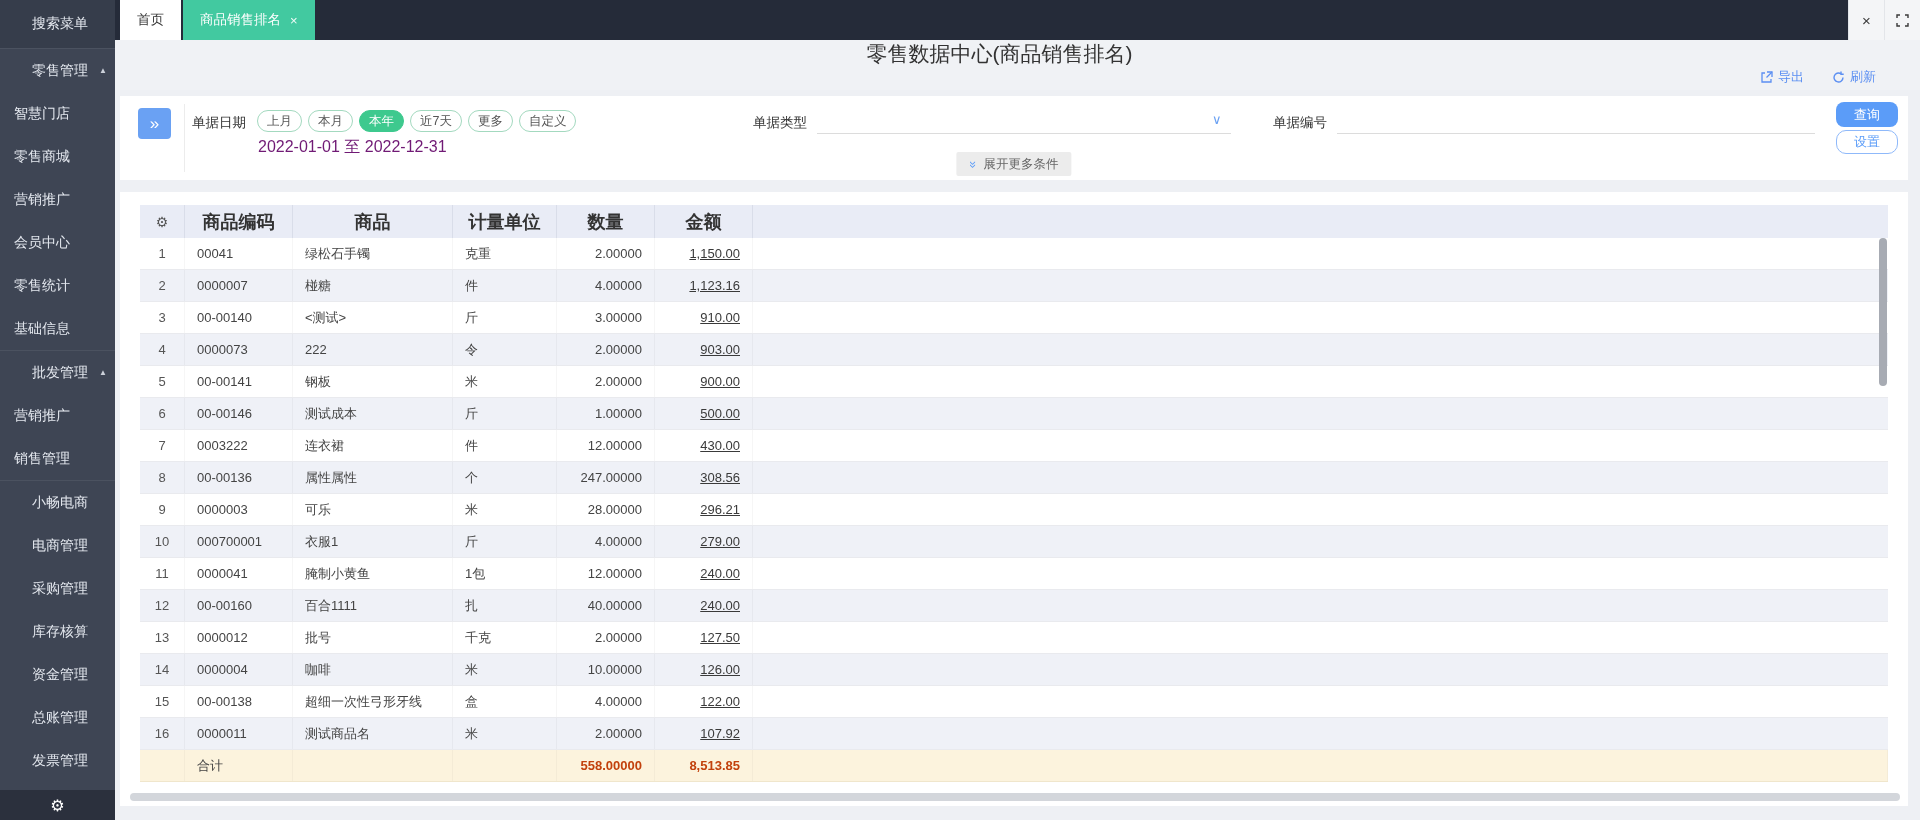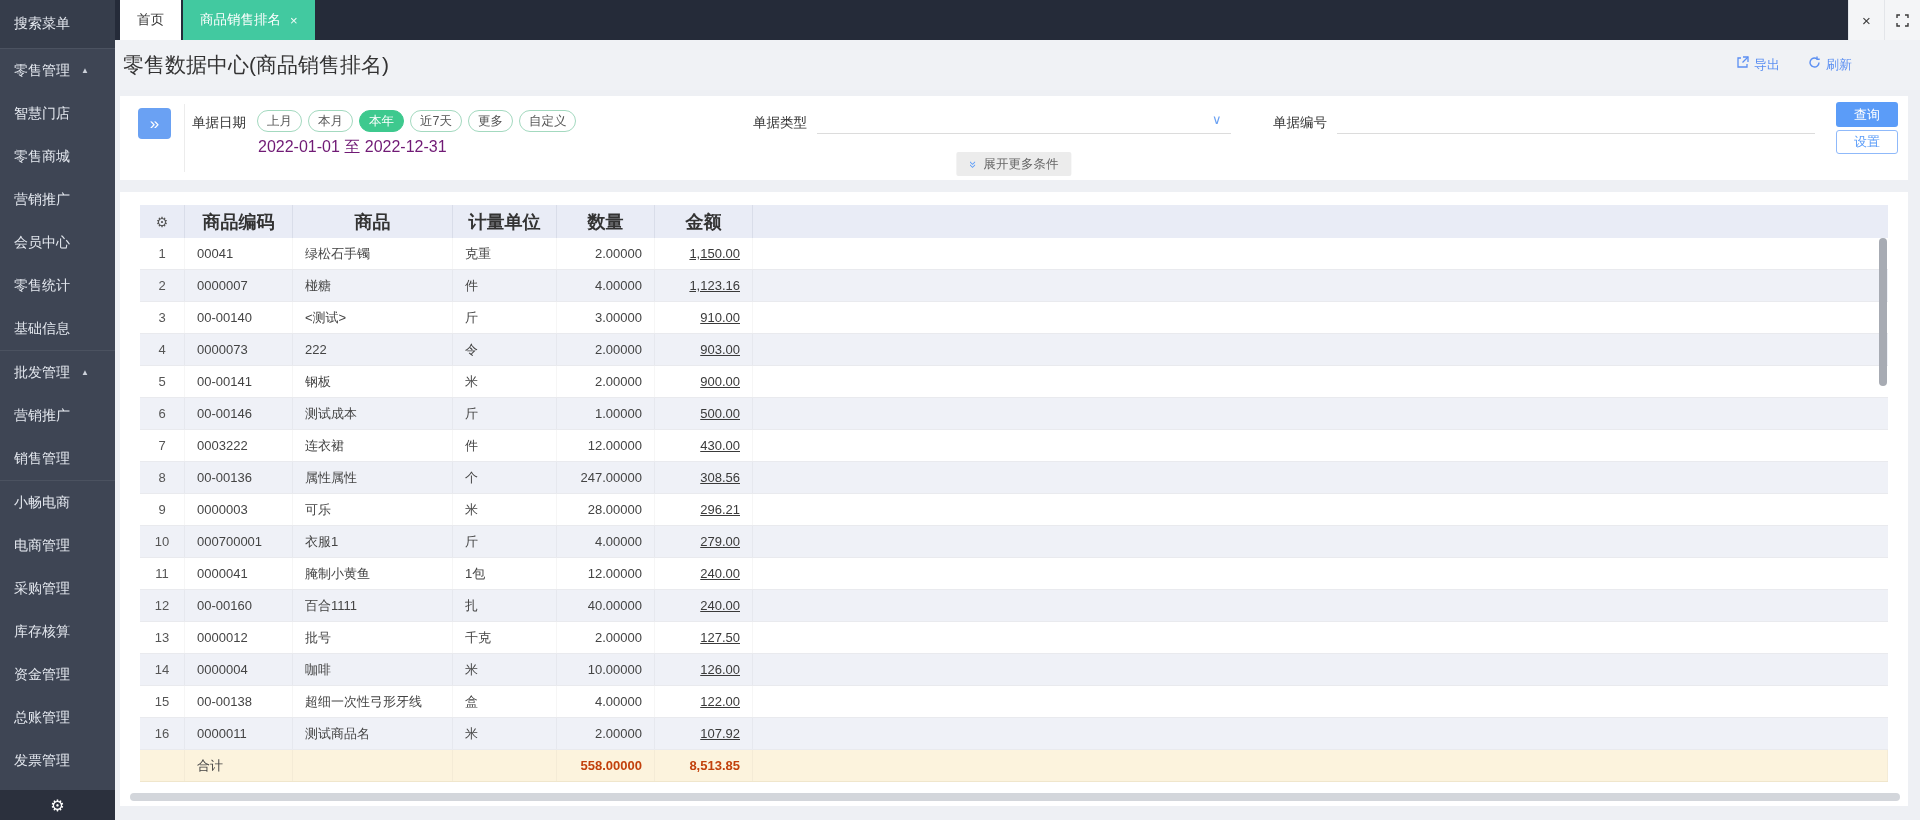--- a/index.html
+++ b/index.html
@@ -2,44 +2,44 @@
 <html><head>
 <meta charset="utf-8">
 <style>
   * { margin:0; padding:0; box-sizing:border-box; }
   html,body { width:1920px; height:820px; overflow:hidden; }
   body { font-family:"Liberation Sans","DejaVu Sans",sans-serif; }
   .app { width:1920px; height:820px; display:flex; background:#eef0f4; }
 
   
   .sidebar { width:115px; flex-shrink:0; background:#3e4554; color:#e4e8ef; display:flex; flex-direction:column; }
-  .sb-item { height:43px; display:flex; align-items:center; padding-left:14px; padding-right:8px; font-size:14px; cursor:pointer; white-space:nowrap; }
+  .sb-item { height:43px; display:flex; align-items:center; padding-left:32px; padding-right:8px; font-size:14px; cursor:pointer; white-space:nowrap; }
   .sb-item.search { height:48px; background:#363d4b; }
   .sb-item.sub { padding-left:14px; }
   .sb-arrow { margin-left:11px; font-size:8px; color:#ccd1da; }
   .sb-divider { height:1px; background:#4b5260; }
   .sb-gear { margin-top:auto; height:30px; background:#2b303d; display:flex; align-items:center; justify-content:center; font-size:16px; color:#fff; cursor:pointer; }
 
   
   .main { flex:1; min-width:0; display:flex; flex-direction:column; }
 
   
   .topbar { height:40px; background:#252b39; display:flex; align-items:stretch; flex-shrink:0; }
   .tab { display:flex; align-items:center; padding:0 17px; font-size:13.5px; cursor:pointer; }
   .tab.home { background:#ffffff; color:#3a3a3a; margin-left:5px; }
   .tab.active { background:#42c9a0; color:#ffffff; margin-left:2px; }
   .tab-close { margin-left:9px; font-size:13px; opacity:.92; cursor:pointer; }
   .win-btns { margin-left:auto; display:flex; }
   .win-btn { width:36px; background:#f4f5f7; display:flex; align-items:center; justify-content:center; color:#3a3a3a; font-size:15px; cursor:pointer; border-left:1px solid #e3e5e9; }
 
   
-  .titlebar { height:50px; background:#f0f2f5; display:flex; align-items:center; padding:0 68px 0 8px; flex-shrink:0; }
+  .titlebar { height:50px; background:#f0f2f5; display:flex; align-items:center; padding:0 44px 0 8px; flex-shrink:0;flex-direction:column; }
   .page-title { font-size:21px; color:#333; }
   .title-actions { margin-left:auto; display:flex; gap:28px; }
-  .t-action { color:#5b8ff2; font-size:13px; display:flex; gap:5px; cursor:pointer; }
+  .t-action { color:#5b8ff2; font-size:13px; display:flex; align-items:center; gap:5px; cursor:pointer; }
   .t-action svg { display:block; }
 
   
   .content { flex:1; padding:6px 12px 0 5px; }
 
   
   .filter-card { position:relative; background:#fff; height:84px; }
   .fc-collapse { position:absolute; left:18px; top:12px; width:33px; height:31px; background:#6aa1f3; border-radius:4px; color:#fff; display:flex; align-items:center; justify-content:center; font-size:17px; cursor:pointer; }
   .fc-vline { position:absolute; left:64px; top:8px; bottom:8px; width:1px; background:#ececec; }
   .fc-label { position:absolute; top:18px; font-size:13.5px; color:#333; white-space:nowrap; }
@@ -47,22 +47,22 @@
   .fc-pills { position:absolute; left:137px; top:14px; display:flex; gap:6px; }
   .pill { height:22px; padding:0 9px; border:1px solid #a3d9bf; border-radius:11px; font-size:12.5px; color:#555; display:flex; align-items:center; cursor:pointer; background:#fff; white-space:nowrap; }
   .pill.sel { background:#3ec98e; border-color:#3ec98e; color:#fff; }
   .fc-range { position:absolute; left:138px; top:41px; font-size:16px; color:#701a75; }
   .fc-type-label { left:633px; }
   .fc-input { position:absolute; top:12px; height:26px; border:none; border-bottom:1px solid #dcdcdc; background:transparent; outline:none; font-size:13px; color:#333; padding:0 4px; }
   .fc-type-input { left:697px; width:414px; padding-right:22px; }
   .fc-type-chev { position:absolute; left:1092px; top:17px; color:#6aa1f3; font-size:13px; cursor:pointer; line-height:1; }
   .fc-num-label { left:1153px; }
   .fc-num-input { left:1217px; width:478px; }
-  .btn-query { position:absolute; right:10px; top:6px; width:62px; height:25px; background:#5b9cf8; color:#fff; border:none; border-radius:3px; font-size:13px; cursor:pointer; }
-  .btn-settings { position:absolute; right:10px; top:34px; width:62px; height:24px; background:#fff; color:#5b9cf8; border:1px solid #8fb9fa; border-radius:3px; font-size:13px; cursor:pointer; }
+  .btn-query { position:absolute; right:10px; top:6px; width:62px; height:25px; background:#5b9cf8; color:#fff; border:none; border-radius:8px; font-size:13px; cursor:pointer; }
+  .btn-settings { position:absolute; right:10px; top:34px; width:62px; height:24px; background:#fff; color:#5b9cf8; border:1px solid #8fb9fa; border-radius:10px; font-size:13px; cursor:pointer; }
   .btn-expand { position:absolute; left:50%; bottom:4px; transform:translateX(-50%); height:24px; padding:0 13px; background:#ececec; border:none; border-radius:2px; color:#666; font-size:12.5px; display:flex; align-items:center; gap:7px; cursor:pointer; }
   .expand-chev { color:#5b9cf8; display:inline-block; transform:rotate(90deg); font-size:13px; line-height:1; }
 
   
   .table-card { position:relative; background:#fff; margin-top:12px; height:614px; }
   .table { position:absolute; left:20px; right:20px; top:13px; }
   .tgrid { display:grid; grid-template-columns:45px 108px 160px 104px 98px 98px 1fr; }
   .thead { height:33px; background:#e9ecf6; }
   .th { display:flex; align-items:center; justify-content:center; font-weight:bold; font-size:18px; color:#333; border-right:1px solid #d9dde9; }
   .th.c-fill { border-right:none; }

